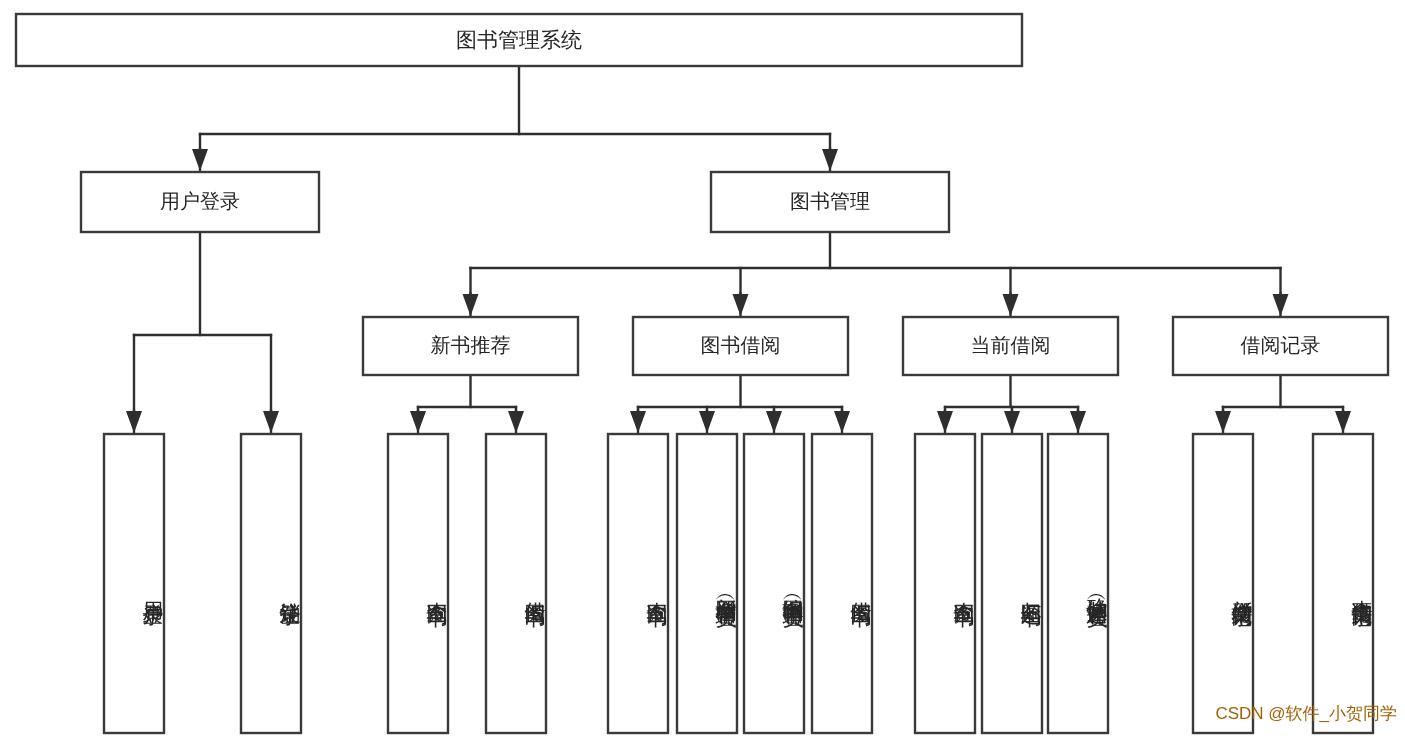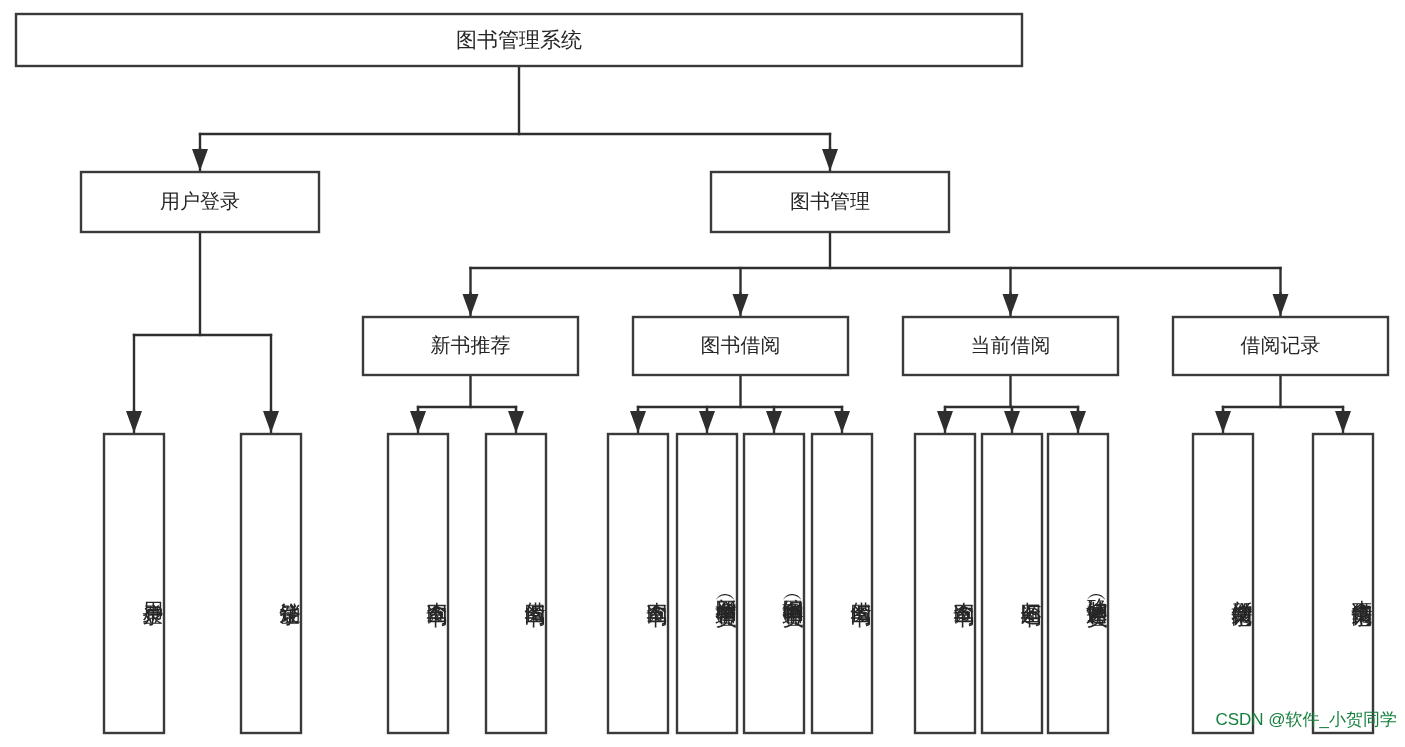--- a/index.html
+++ b/index.html
@@ -64,24 +64,24 @@
     line-height: 1.04;
     letter-spacing: 1.5px;
     color: #262626;
     white-space: nowrap;
     pointer-events: none;
     user-select: none;
   }
   .watermark {
     position: absolute;
     right: 8px;
-    bottom: 16px;
+    bottom: 22px;
     font-family: "Liberation Sans", "DejaVu Sans", sans-serif;
     font-size: 17px;
-    color: #15803d;
+    color: #a16207;
     white-space: nowrap;
     user-select: none;
   }
 </style>
 </head>
 <body>
 
 <div id="diagram-root">
 
   <svg class="diagram-canvas" viewBox="0 0 1405 747">

